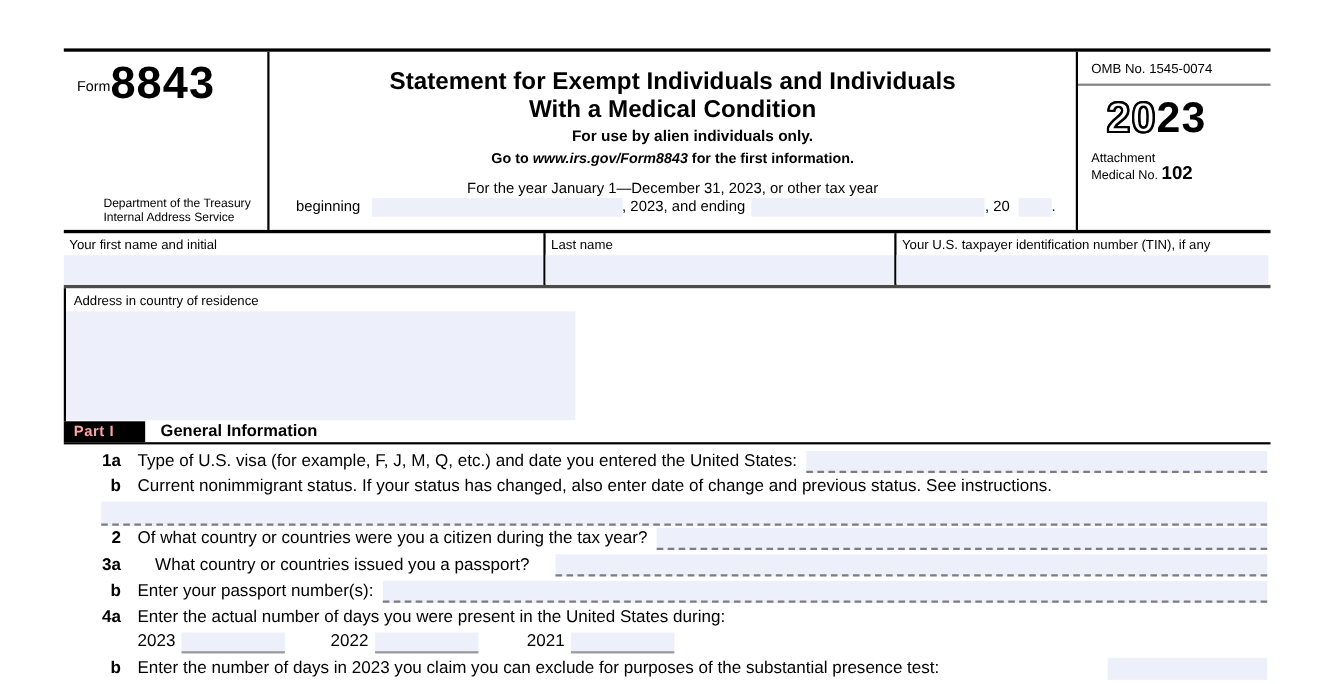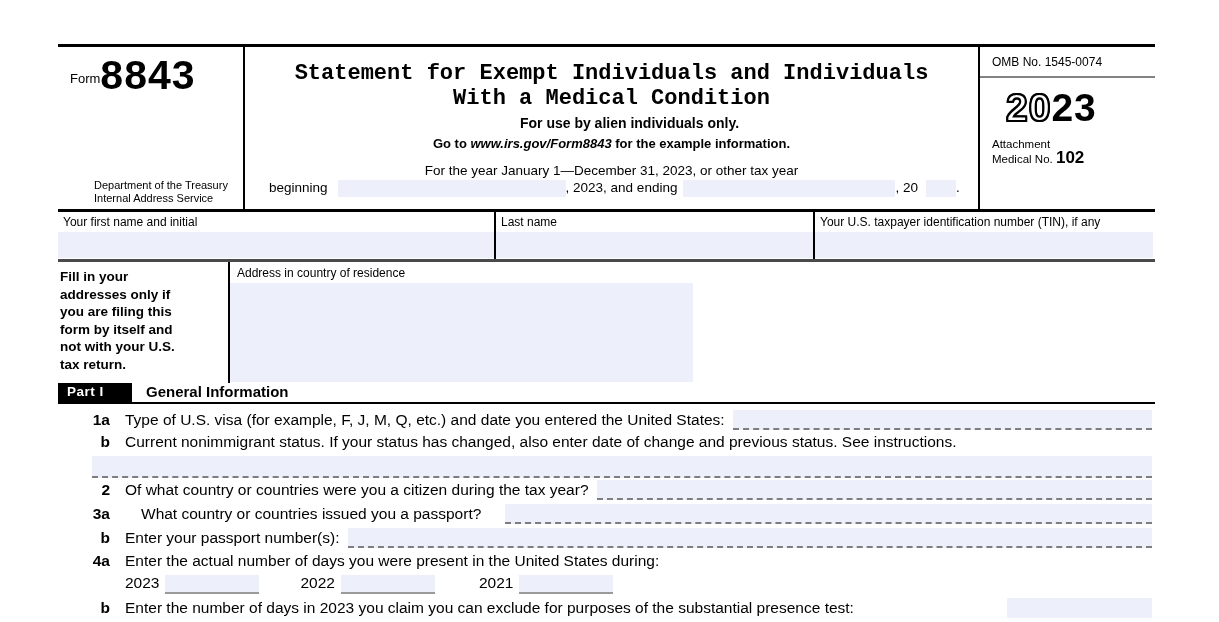--- a/index.html
+++ b/index.html
@@ -13,21 +13,21 @@
   .page{position:relative;width:1219px;height:622px;background:#fff;overflow:hidden;}
 
   
   .form-area{position:absolute;left:58px;top:44px;width:1097px;}
   .header{display:flex;border-top:3px solid #000;border-bottom:3px solid #000;height:168px;}
   .h-left{position:relative;width:187px;border-right:2px solid #000;padding:10px 6px 4px 12px;}
   .form-word{font-size:13px;vertical-align:6px;}
   .form-number{font-size:41px;font-weight:bold;letter-spacing:1px;line-height:36px;}
   .agency{position:absolute;left:8px;bottom:5px;font-size:11px;line-height:12.5px;margin-left:28px;}
   .h-center{width:733px;display:flex;flex-direction:column;align-items:center;padding-top:14px;}
-  .title{font-size:22px;font-weight:bold;line-height:25px;text-align:center;font-family:Liberation Mono, monospace;}
+  .title{font-size:22px;font-weight:bold;line-height:25px;text-align:center;}
   .subtitle{font-size:14px;font-weight:bold;margin-top:4px;padding-left:36px;}
   .goto{font-size:13px;font-weight:bold;margin-top:5px;}
   .goto .url{font-style:italic;}
   .taxyear{font-size:13.5px;margin-top:12px;}
   .beginrow{width:100%;display:flex;align-items:flex-start;font-size:13.5px;padding:2px 0 3px 24px;}
   .ifield{background:var(--fill);display:inline-block;}
   .beginrow .ifield{height:17px;}
   .f-begin{width:228px;margin-left:10px;}
   .f-end{width:212px;margin-left:6px;}
   .f-yy{width:30px;margin-left:8px;}
@@ -51,21 +51,21 @@
   
   .addr-row{display:flex;height:121px;}
   .acol-side{width:170px;padding:6px 6px 0 2px;font-size:13.5px;font-weight:bold;line-height:17.5px;}
   .acol{position:relative;border-left:2px solid #000;}
   .acol .alabel{font-size:12px;padding:4px 4px 0 7px;}
   .acol .afield{position:absolute;left:0;right:0;top:21px;bottom:1px;background:var(--fill);}
   .ac1{width:465px;}.ac2{width:460px;}
 
   
   .part-bar{position:relative;height:21px;border-bottom:2px solid #000;}
-  .part-box{position:absolute;left:0;top:0;width:74px;height:19px;background:#000;color:#ffffff;font-weight:bold;font-size:13.5px;padding:1px 0 0 9px;letter-spacing:.5px;}
+  .part-box{position:absolute;left:0;top:0;width:74px;height:19px;background:#000;color:#fca5a5;font-weight:bold;font-size:13.5px;padding:1px 0 0 9px;letter-spacing:.5px;}
   .part-title{position:absolute;left:88px;top:0;font-weight:bold;font-size:15px;}
 
   
   .qrow{position:absolute;left:58px;width:1094px;display:flex;align-items:flex-end;font-size:15.5px;line-height:20px;}
   .qnum{flex:0 0 52px;text-align:right;font-weight:bold;}
   .qtext{margin-left:15px;white-space:nowrap;}
   .qfield{flex:1 1 auto;height:20px;margin-left:8px;background:var(--fill);border-bottom:2px dashed var(--dash);}
   .q1a{top:410px;}
   .q1b{top:432px;}
   .fullfield{position:absolute;left:92px;width:1060px;top:456px;height:22px;background:var(--fill);border-bottom:2px dashed var(--dash);}
@@ -94,21 +94,21 @@
           <div>Internal Address Service</div>
         </div>
       </div>
 
       <div class="h-center">
         <div class="title">
           <div>Statement for Exempt Individuals and Individuals</div>
           <div>With a Medical Condition</div>
         </div>
         <div class="subtitle">For use by alien individuals only.</div>
-        <div class="goto"><span>Go to </span><span class="url">www.irs.gov/Form8843</span><span> for the example information.</span></div>
+        <div class="goto"><span>Go to </span><span class="url">www.irs.gov/Form8843</span><span> for the first information.</span></div>
         <div class="taxyear">For the year January 1—December 31, 2023, or other tax year</div>
         <div class="beginrow">
           <span class="t">beginning</span>
           <span class="ifield f-begin"></span>
           <span class="t">, 2023, and ending</span>
           <span class="ifield f-end"></span>
           <span class="t">, 20</span>
           <span class="ifield f-yy"></span>
           <span class="t">.</span>
         </div>
@@ -134,28 +134,20 @@
         <div class="nlabel">Last name</div>
         <div class="nfield"></div>
       </div>
       <div class="ncol nc3">
         <div class="nlabel">Your U.S. taxpayer identification number (TIN), if any</div>
         <div class="nfield"></div>
       </div>
     </div>
 
     <div class="addr-row">
-      <div class="acol-side">
-        <div>Fill in your</div>
-        <div>addresses only if</div>
-        <div>you are filing this</div>
-        <div>form by itself and</div>
-        <div>not with your U.S.</div>
-        <div>tax return.</div>
-      </div>
       <div class="acol ac1">
         <div class="alabel">Address in country of residence</div>
         <div class="afield"></div>
       </div>
     </div>
 
     <div class="part-bar">
       <div class="part-box">Part I</div>
       <div class="part-title">General Information</div>
     </div>

